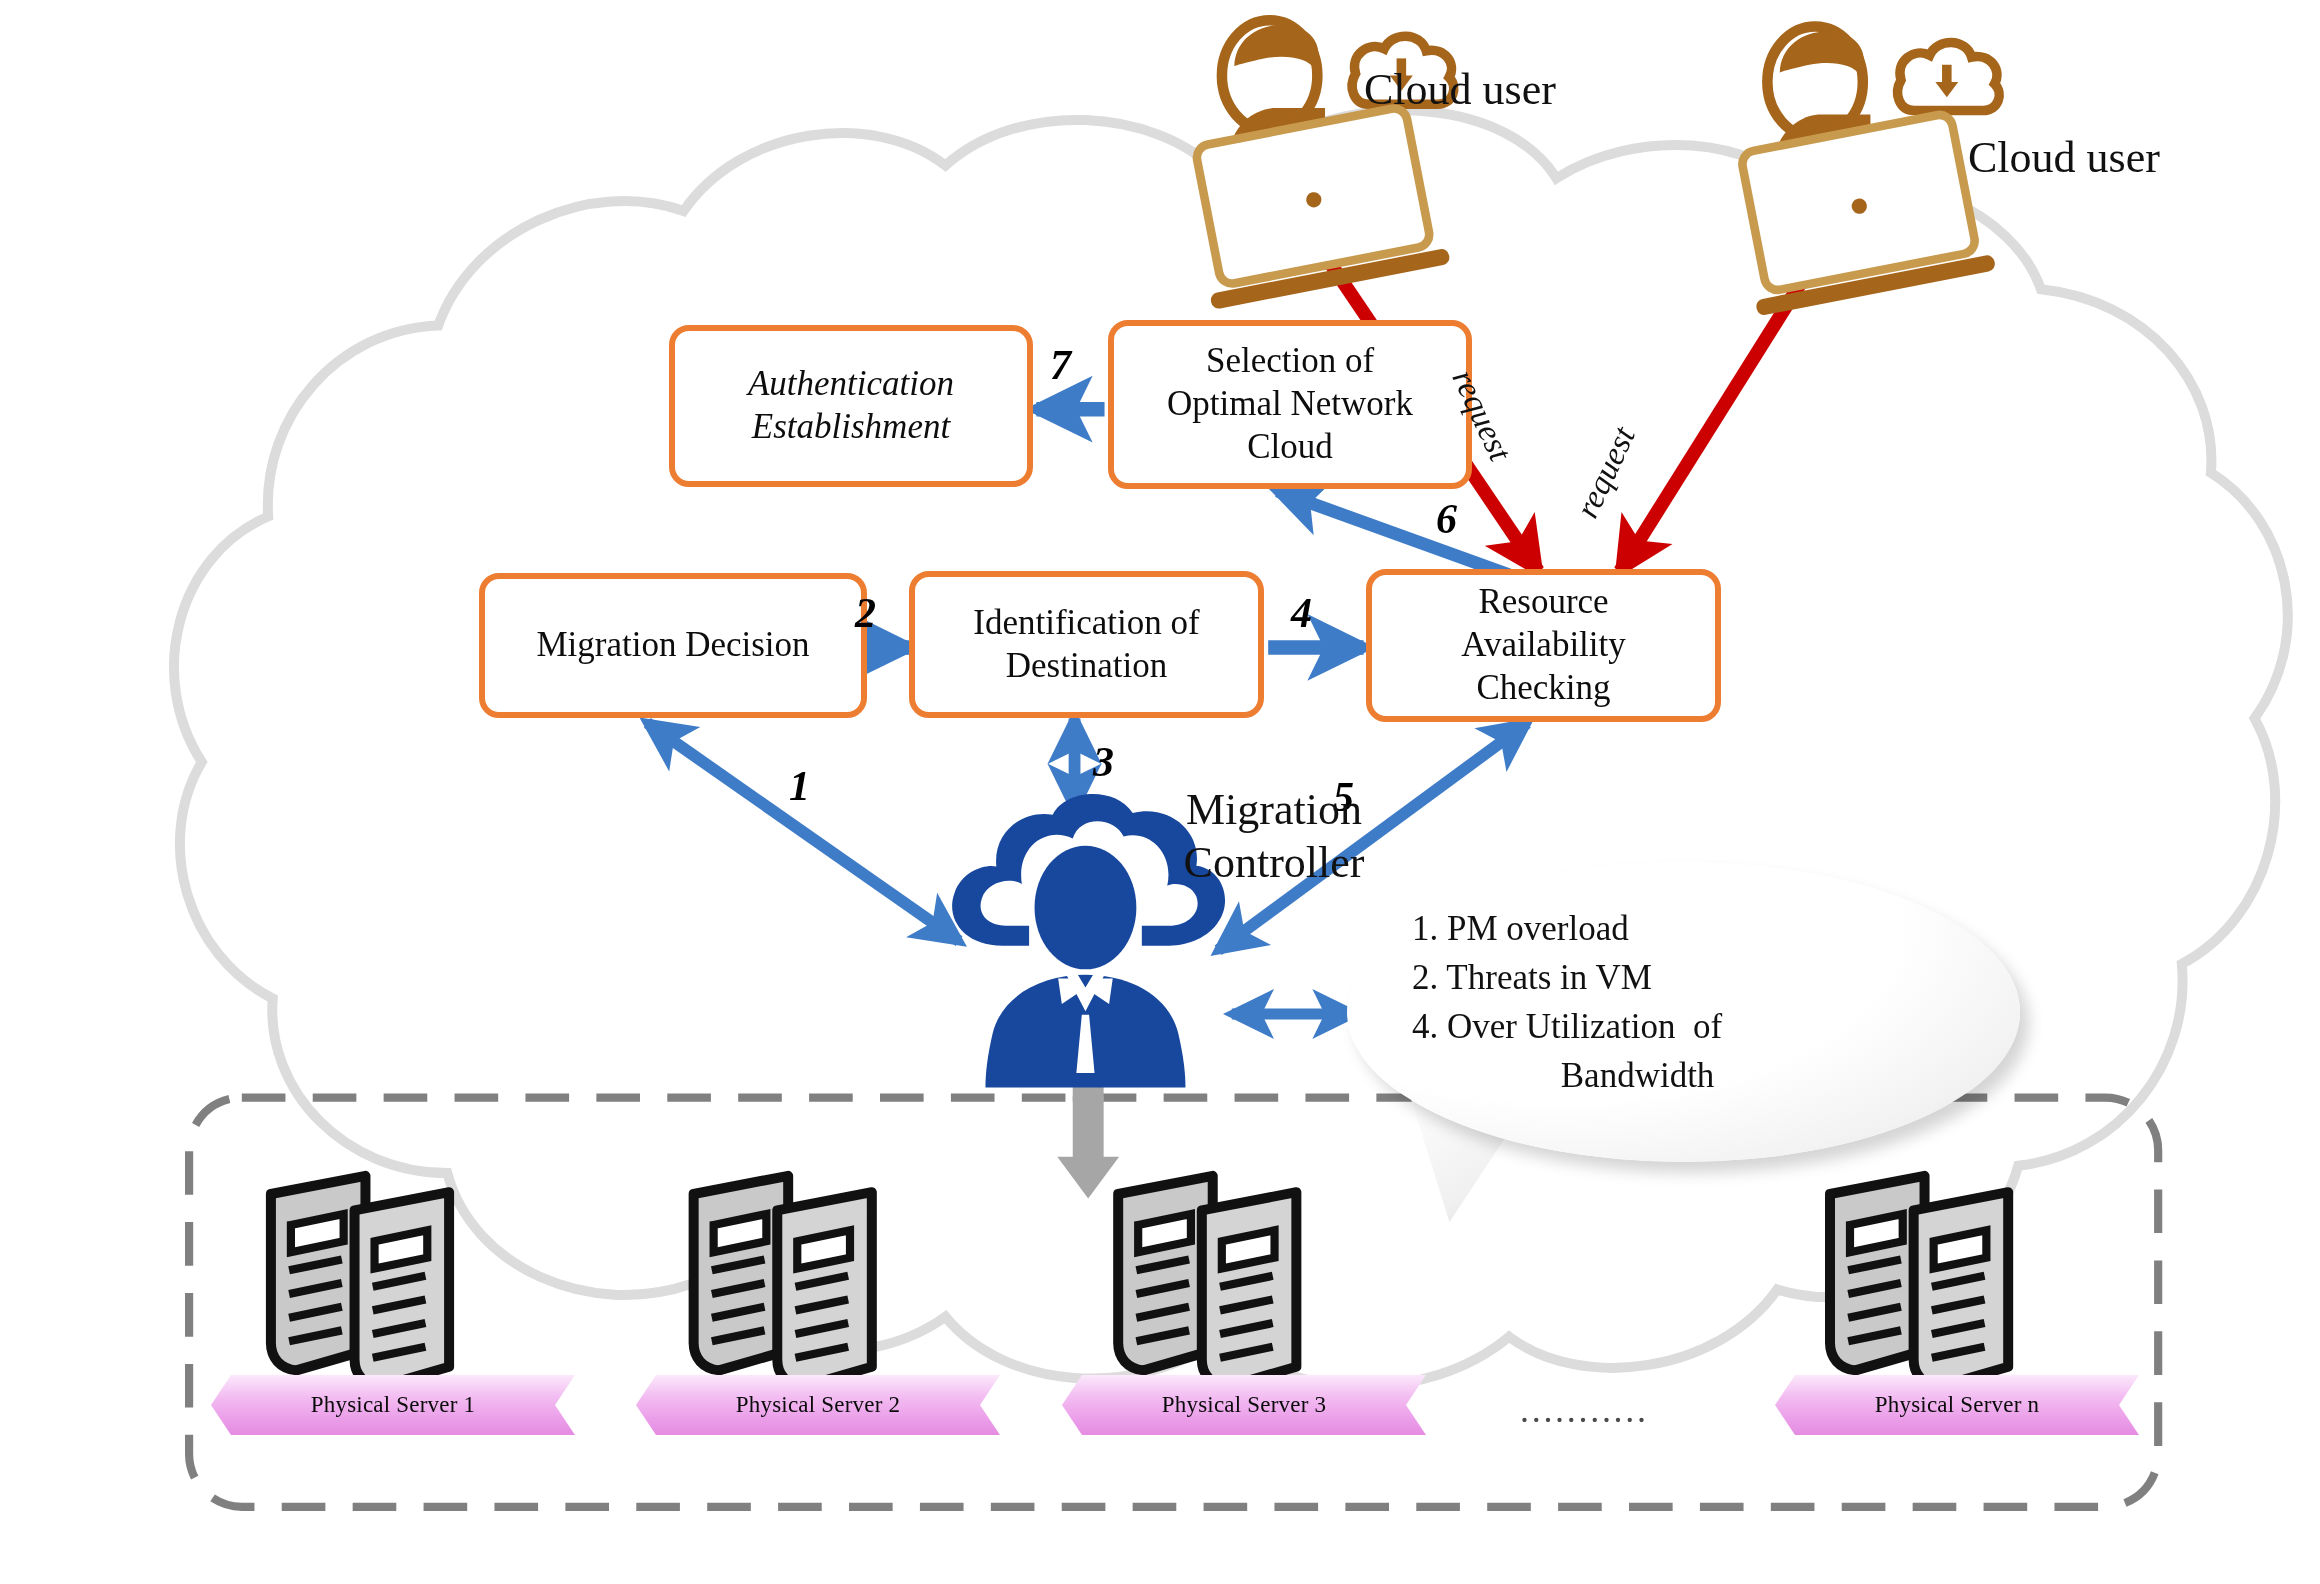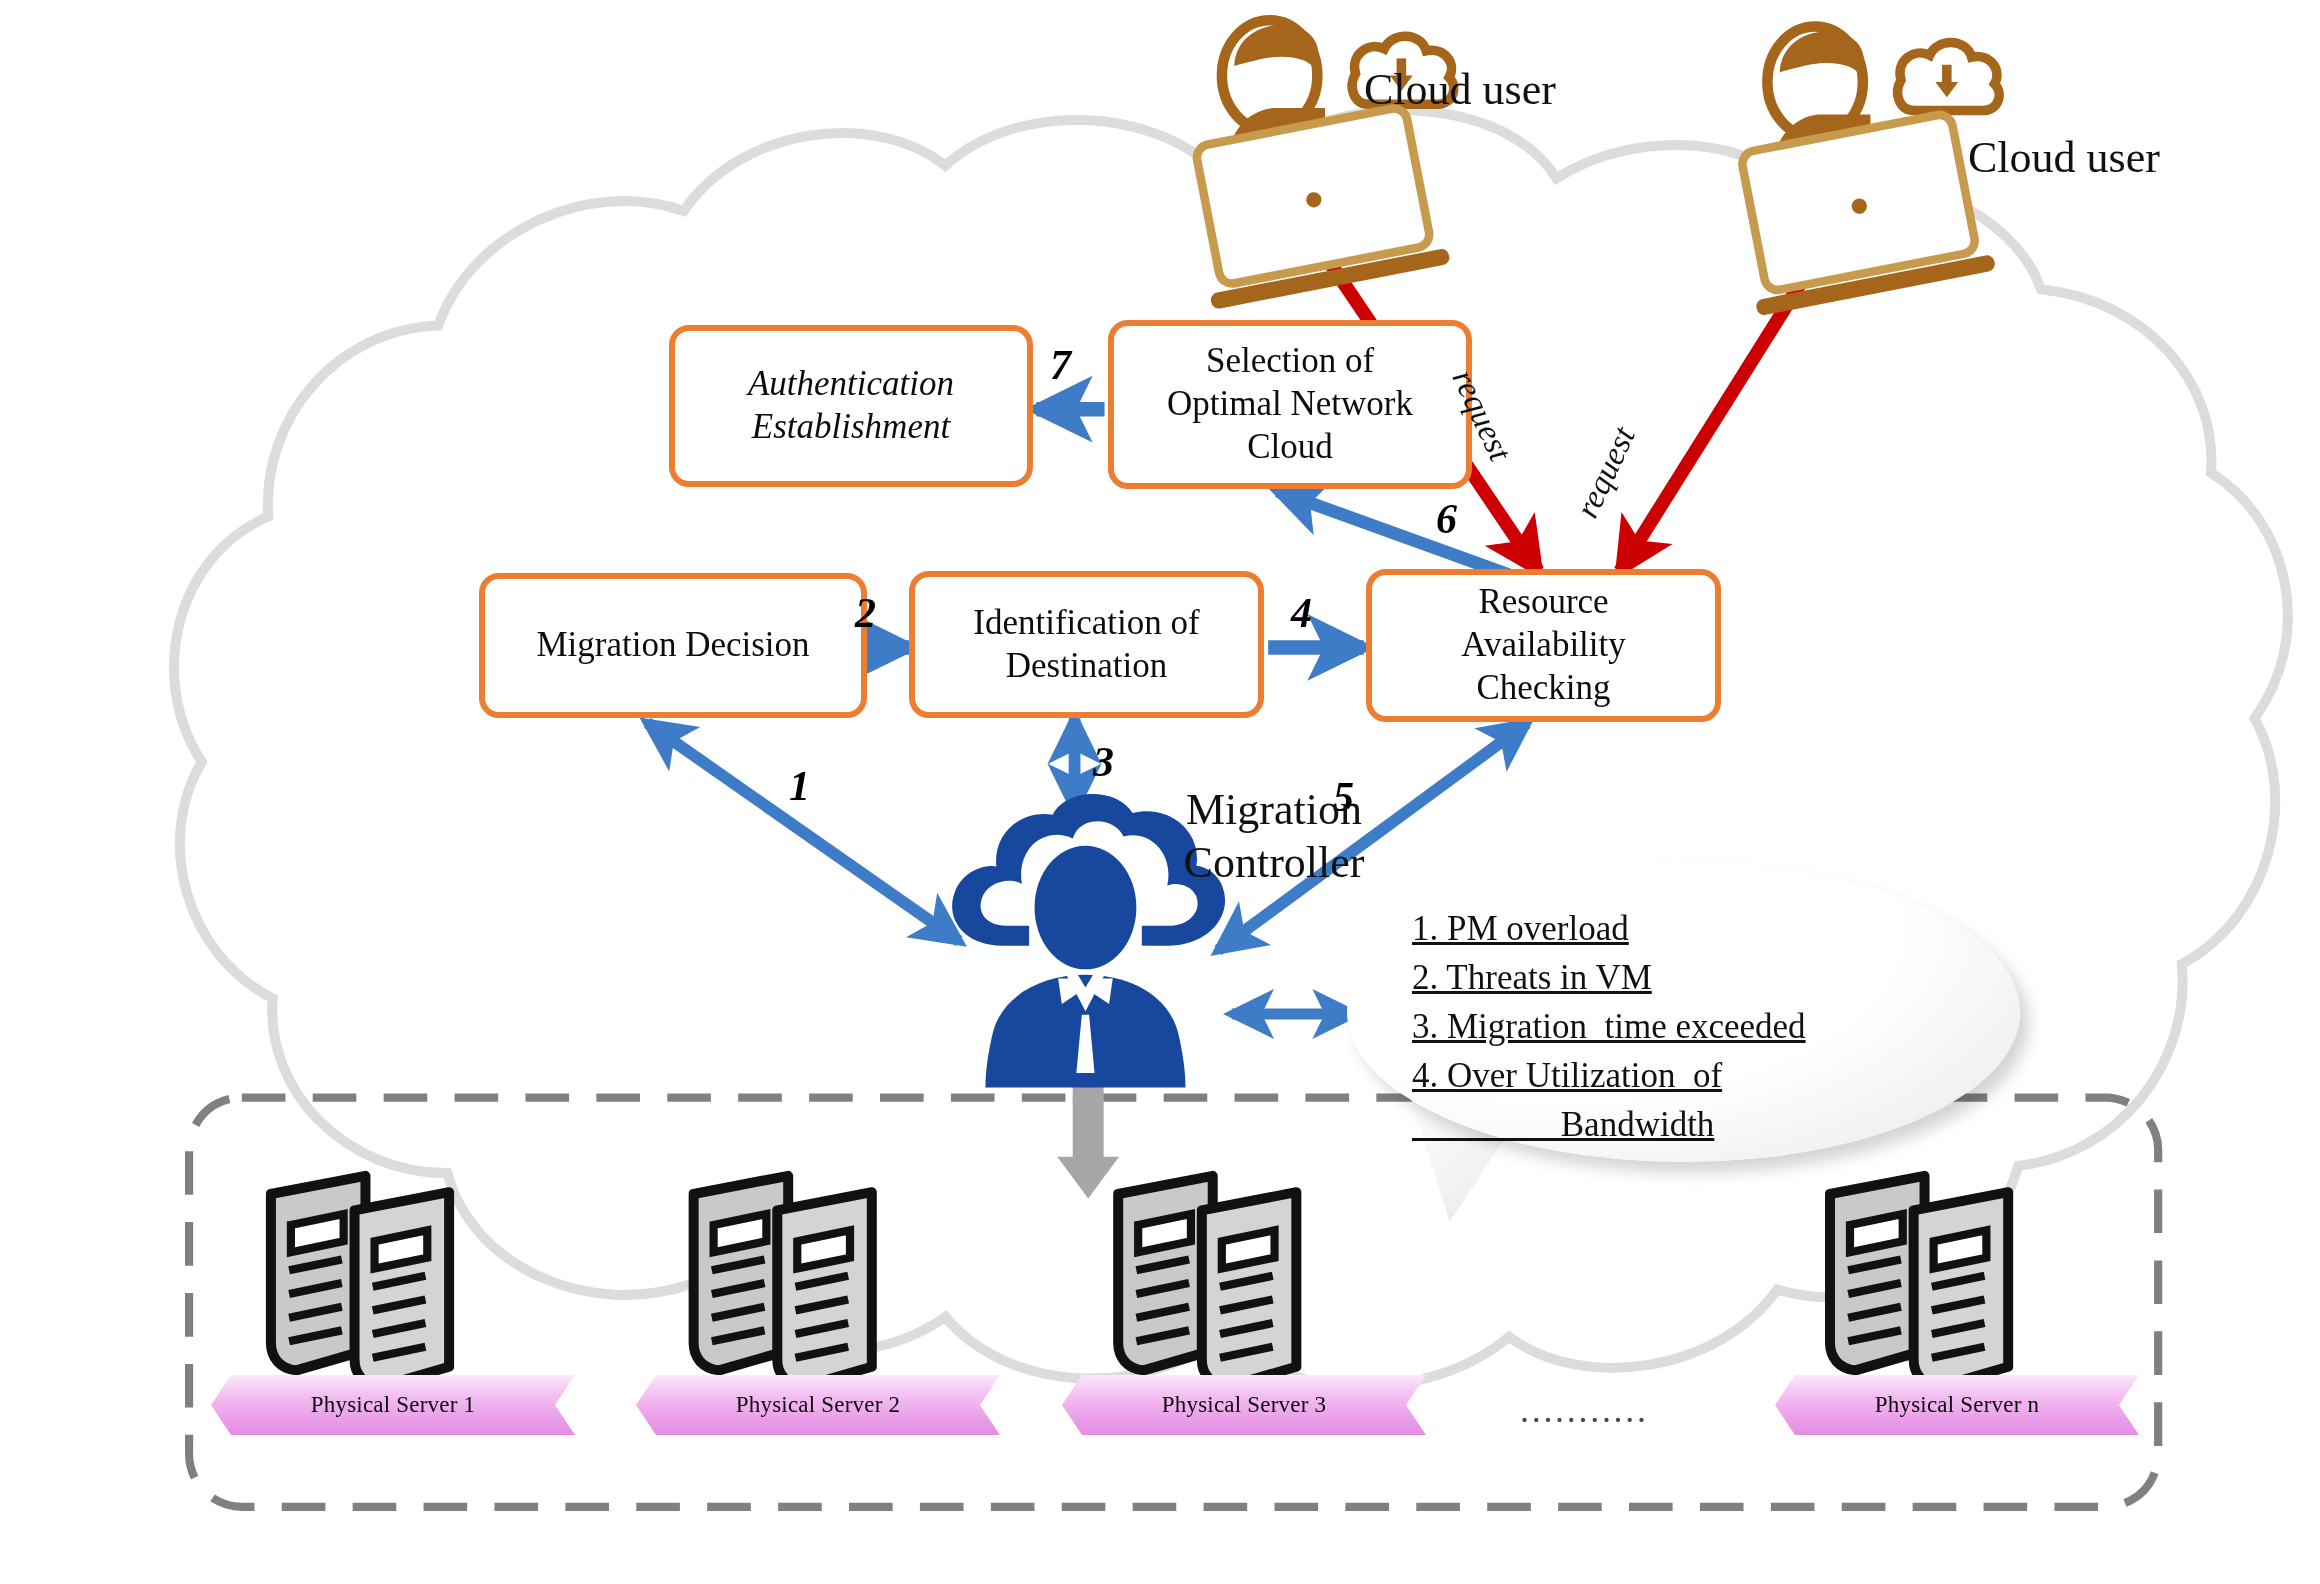--- a/index.html
+++ b/index.html
@@ -70,21 +70,21 @@
     position:absolute;left:60px;top:224px;width:118px;height:136px;
     background:linear-gradient(150deg,#ffffff 0%,#f0f0f0 70%,#e0e0e0 100%);
     clip-path:polygon(0% 0%, 100% 16%, 36% 100%);
     filter:drop-shadow(4.5px 6.4px 6.4px rgba(0,0,0,.16));
   }
   #callout ul{
     position:absolute;left:65px;top:42px;right:36px;
     margin:0;padding:0;list-style:none;
     font-size:35px;line-height:1.40;color:#111;
   }
-  #callout li{white-space:pre;text-decoration:underline;}
+  #callout li{white-space:pre;}
 
   
   .srvlabel{
     position:absolute;z-index:11;
     height:60px;
     display:flex;align-items:center;justify-content:center;
     font-size:23px;color:#0b0b0b;
     background:linear-gradient(180deg,#fbe9fb 0%,#f3bdf2 36%, #eb9fe9 72%, #e48ce2 100%);
     clip-path:polygon(0% 50%, 20px 0%, 100% 0%, calc(100% - 20px) 50%, 100% 100%, 20px 100%);
     box-shadow:6.4px 6.4px 7.3px rgba(0,0,0,.16);
@@ -411,21 +411,20 @@
     <span>Migration</span><br>
     <span>Controller</span>
   </div>
 
   <div id="callout">
     <div class="tail"></div>
     <div class="bubble"></div>
     <ul>
       <li>1. PM overload</li>
       <li>2. Threats in VM</li>
-      <li>3. Migration  time exceeded</li>
       <li>4. Over Utilization  of</li>
       <li>                 Bandwidth</li>
     </ul>
   </div>
 
   <div class="srvlabel" style="left:211px;top:1375px;width:364px;">Physical Server 1</div>
   <div class="srvlabel" style="left:636px;top:1375px;width:364px;">Physical Server 2</div>
   <div class="srvlabel" style="left:1062px;top:1375px;width:364px;">Physical Server 3</div>
   <div class="dots" style="left:1520px;top:1389px;">...........</div>
   <div class="srvlabel" style="left:1775px;top:1375px;width:364px;">Physical Server n</div>

